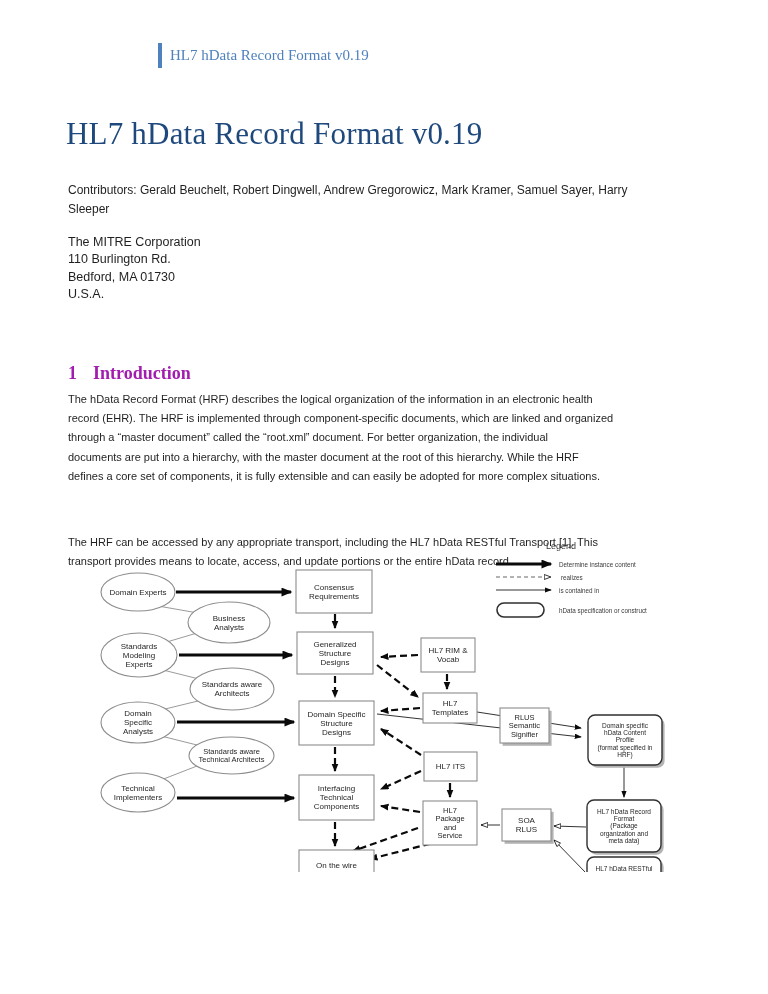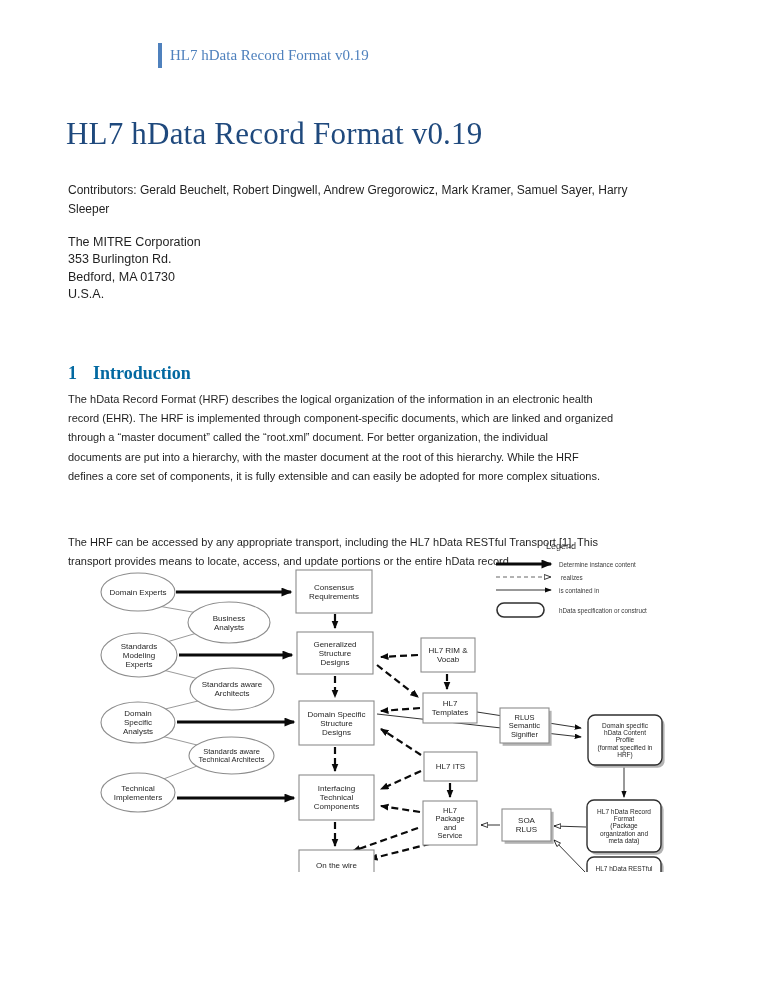--- a/index.html
+++ b/index.html
@@ -8,21 +8,21 @@
   .pre{white-space:pre;}
   .doc-header{position:absolute;left:158px;top:43px;height:25px;line-height:25px;
       border-left:4px solid #4F81BD;padding-left:8px;
       font-family:"Liberation Serif",serif;font-size:15px;color:#4F81BD;}
   .title{position:absolute;left:66px;top:116px;margin:0;font-family:"Liberation Serif",serif;
       font-weight:400;font-size:31px;color:#1F497D;letter-spacing:.2px;}
   .contrib{position:absolute;left:68px;top:181px;margin:0;font-size:12px;line-height:19px;}
   .addr{position:absolute;left:68px;top:234px;margin:0;font-size:12.5px;line-height:17.3px;}
   .copyright{position:absolute;left:68px;top:315px;margin:0;font-size:12.5px;}
   .sec{position:absolute;left:68px;top:363px;margin:0;font-family:"Liberation Serif",serif;
-      font-weight:700;font-size:18px;color:#0369a1;}
+      font-weight:700;font-size:18px;color:#a21caf;}
   .sec .num{margin-right:16px;}
   .para{position:absolute;left:68px;margin:0;font-size:11px;line-height:19.2px;}
   .p1{top:390px;}
   .p2{top:489px;margin-top:44px;}
   .footer{position:absolute;left:72px;top:933px;margin:0;font-size:12.5px;}
   .diagram{position:absolute;left:0;top:0;pointer-events:none;}
   .diagram text{font-family:"Liberation Sans",sans-serif;}
 </style>
 </head>
 <body>
@@ -32,21 +32,21 @@
   <div class="doc-header">
     <span>HL7 hData Record Format v0.19</span>
   </div>
 
   <h1 class="title">HL7 hData Record Format v0.19</h1>
 
   <p class="contrib pre">Contributors: Gerald Beuchelt, Robert Dingwell, Andrew Gregorowicz, Mark Kramer, Samuel Sayer, Harry
 Sleeper</p>
 
   <p class="addr pre">The MITRE Corporation
-353 Burlington Rd.
+110 Burlington Rd.
 Bedford, MA 01730
 U.S.A.</p>
 
 
   <h2 class="sec"><span class="num">1</span><span>Introduction</span></h2>
 
   <p class="para p1 pre">The hData Record Format (HRF) describes the logical organization of the information in an electronic health
 record (EHR). The HRF is implemented through component-specific documents, which are linked and organized
 through a “master document” called the “root.xml” document. For better organization, the individual
 documents are put into a hierarchy, with the master document at the root of this hierarchy. While the HRF

